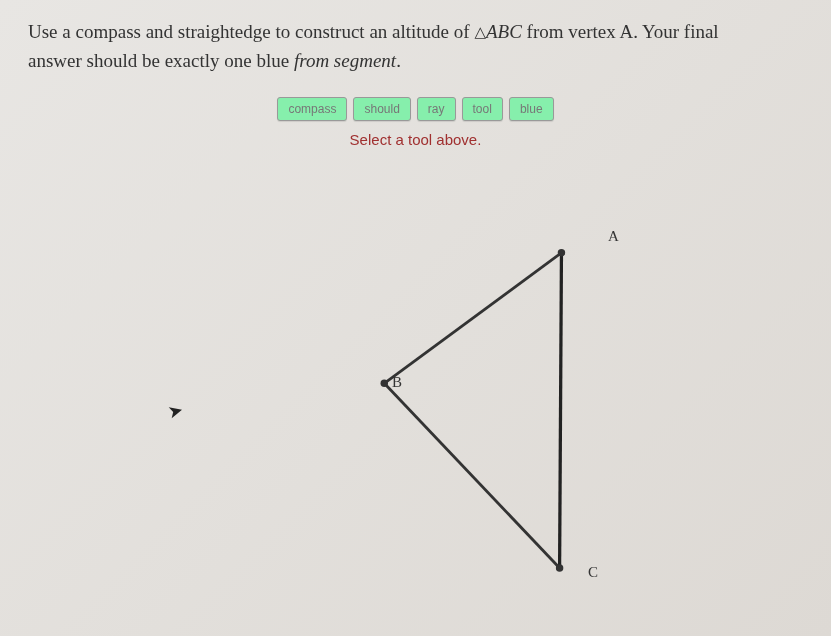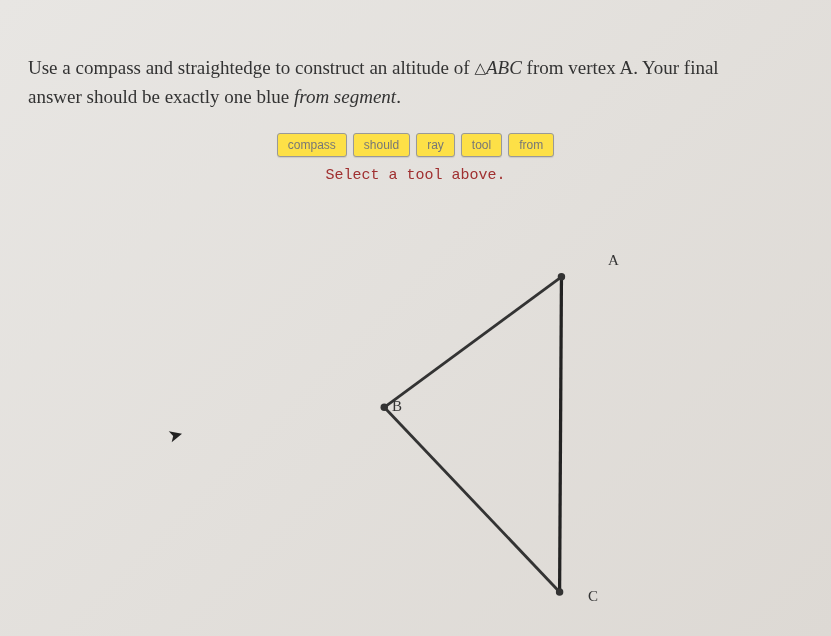--- a/index.html
+++ b/index.html
@@ -11,55 +11,54 @@
       color: #2a2a2a;
       padding: 18px 28px;
       position: relative;
       overflow: hidden;
     }
     .problem-text {
       font-size: 19px;
       line-height: 1.5;
       color: #333;
       margin-bottom: 22px;
-      margin-top: 36px;
     }
     .triangle-sym {
       display: inline-block;
       font-size: 15px;
       vertical-align: 1px;
     }
     .math {
       font-style: italic;
       font-family: 'Times New Roman', serif;
     }
     .italic { font-style: italic; }
     .toolbar {
       display: flex;
       justify-content: center;
       gap: 6px;
       margin-bottom: 10px;
     }
     .tool-btn {
       border: 1.5px solid #999;
-      background: #fde047;
+      background: #86efac;
       color: #777;
       font-size: 12px;
       padding: 4px 10px;
       border-radius: 3px;
       font-family: Arial, sans-serif;
       cursor: pointer;
       box-shadow: 0 1px 1px rgba(0,0,0,0.1);
     }
     .hint {
       text-align: center;
       color: #a03030;
       font-size: 15px;
-      font-family: Liberation Mono, monospace;
-      margin-bottom: 4px;
+      font-family: Liberation Sans, sans-serif;
+      margin-bottom: 16px;
     }
     .canvas {
       position: relative;
       width: 100%;
       height: 420px;
     }
     .canvas svg {
       position: absolute;
       top: 0; left: 0;
       width: 100%;
@@ -86,21 +85,21 @@
 <div class="problem-text">
   <span>Use a compass and straightedge to construct an altitude of </span><span class="triangle-sym">△</span><span class="math">ABC</span><span> from vertex A. Your final</span><br>
   <span>answer should be exactly one blue </span><span class="italic">from segment</span><span>.</span>
 </div>
 
 <div class="toolbar">
   <button class="tool-btn">compass</button>
   <button class="tool-btn">should</button>
   <button class="tool-btn">ray</button>
   <button class="tool-btn">tool</button>
-  <button class="tool-btn">from</button>
+  <button class="tool-btn">blue</button>
 </div>
 
 <div class="hint">Select a tool above.</div>
 
 <div class="canvas">
   <svg viewBox="0 0 831 420">
 
     <line x1="572" y1="80" x2="382" y2="220" stroke="#333" stroke-width="3"></line>
     <line x1="382" y1="220" x2="570" y2="418" stroke="#333" stroke-width="3"></line>
     <line x1="570" y1="418" x2="572" y2="80" stroke="#222" stroke-width="3.5"></line>

